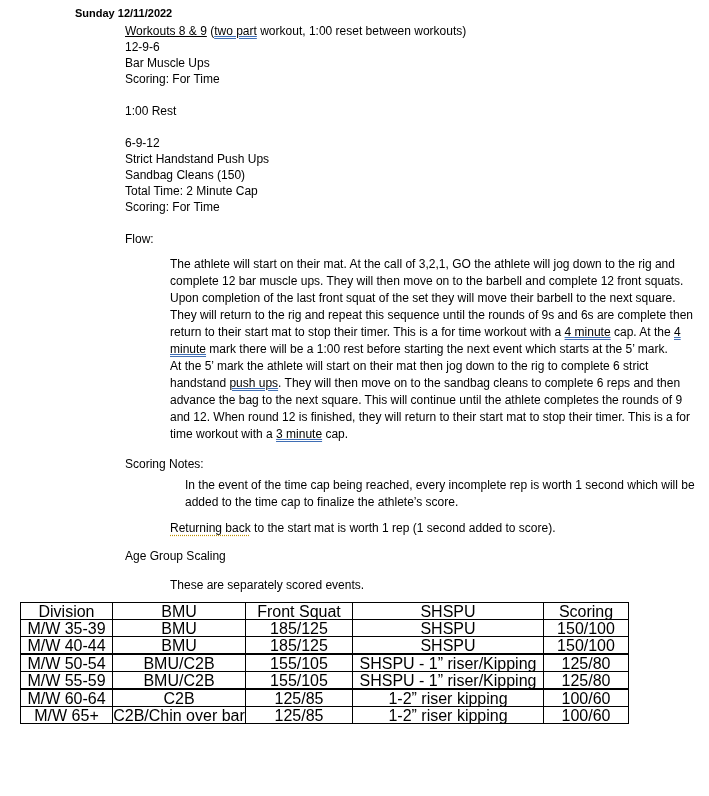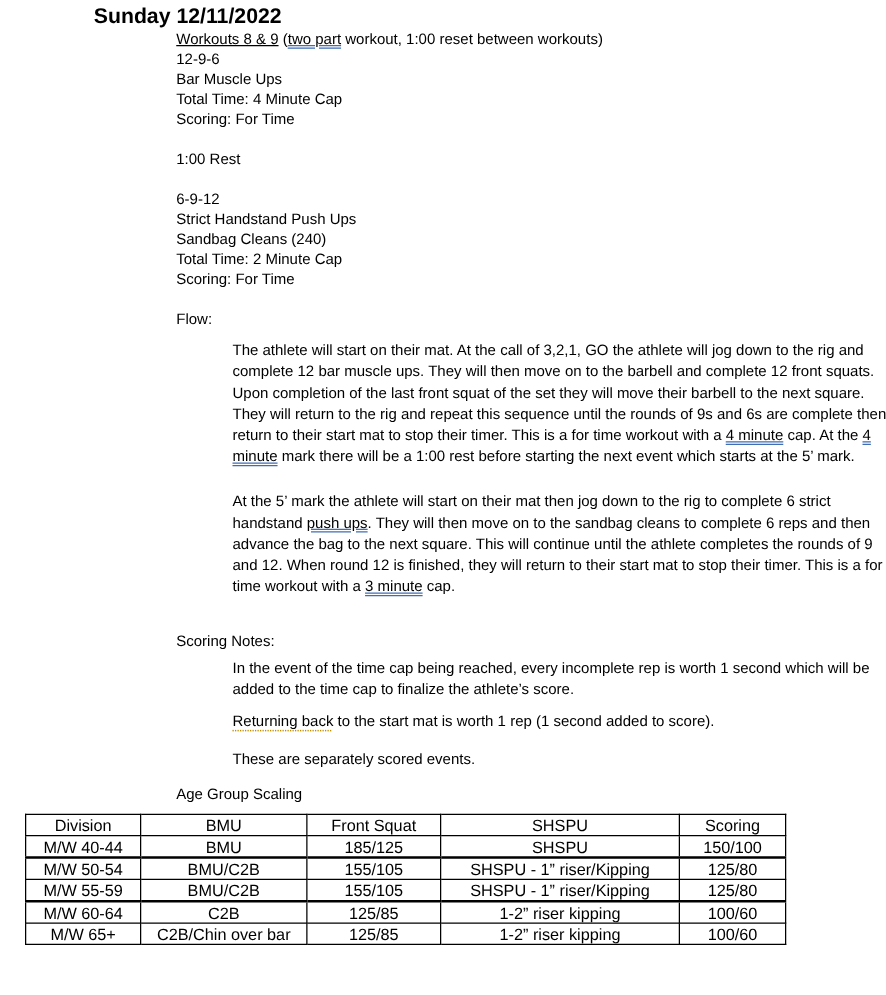--- a/index.html
+++ b/index.html
@@ -9,25 +9,25 @@
     color: #000000;
     font-family: "Liberation Sans", sans-serif;
     font-size: 12px;
     overflow: hidden;
   }
   .doc { position: relative; width: 709px; height: 796px; }
 
   .title {
     margin: 5px 0 0 75px;
     font-weight: 700;
-    font-size: 17px;
+    font-size: 11px;
     line-height: 16px;
   }
 
-  .row { display: flex; align-items: flex-start; gap: 16px; }
+  .row { display: flex; align-items: flex-start; }
   .l1 { margin-left: 100px; }
   .l2 { margin-left: 146px; }
 
   .marker1 { flex: 0 0 25px; padding-top: 5px; }
   .marker1 .dot { width: 5px; height: 5px; border-radius: 50%; background: #000; }
   .marker2 { flex: 0 0 24px; padding-top: 6px; }
   .marker2 .sq { width: 4px; height: 4px; background: #000; }
 
   .content { line-height: 16px; }
   .para { line-height: 17px; width: 524px; }
@@ -43,38 +43,38 @@
   }
   .u-gold {
     text-decoration-line: underline;
     text-decoration-style: dotted;
     text-decoration-color: #bf8f00;
     text-underline-offset: 3px;
   }
 
   .mt-flow { margin-top: 16px; }
   .mt-p1 { margin-top: 9px; }
-  .mt-p2 { margin-top: 19px; }
-  .mt-scoring { margin-top: 27px; }
+  .mt-p2 { margin-top: 0; }
+  .mt-scoring { margin-top: 13px; }
   .mt-note1 { margin-top: 5px; justify-content: space-between; }
   .mt-note2 { margin-top: 9px; }
   .mt-note3 { margin-top: 13px; }
   .mt-age { margin-top: 11px; }
 
   table.scaling {
     border-collapse: collapse;
     margin: 8px 0 0 20px;
     width: 608px;
     table-layout: fixed;
   }
   table.scaling td {
     border: 1px solid #000;
     text-align: center;
     vertical-align: middle;
-    font-size: 13px;
+    font-size: 16px;
     padding: 0;
     height: 16px;
     line-height: 15px;
     overflow: hidden;
     white-space: nowrap;
   }
   tr.group-start td { border-top-width: 2px; }
 </style>
 </head>
 <body>
@@ -84,28 +84,27 @@
   <div class="title">Sunday 12/11/2022</div>
 
   <div class="row l1" style="margin-top:2px;">
     <span class="marker1"><span class="dot"></span></span>
     <div class="content">
       <div class="line">
         <span class="u-black">Workouts 8 &amp; 9</span><span> (</span><span class="u-blue">two part</span><span> workout, 1:00 reset between workouts)</span>
       </div>
       <div class="line">12-9-6</div>
       <div class="line">Bar Muscle Ups</div>
-      <div class="line">Total Time: 4 Minute Cap</div>
       <div class="line">Scoring: For Time</div>
       <div class="spacer"></div>
       <div class="line">1:00 Rest</div>
       <div class="spacer"></div>
       <div class="line">6-9-12</div>
       <div class="line">Strict Handstand Push Ups</div>
-      <div class="line">Sandbag Cleans (240)</div>
+      <div class="line">Sandbag Cleans (150)</div>
       <div class="line">Total Time: 2 Minute Cap</div>
       <div class="line">Scoring: For Time</div>
     </div>
   </div>
 
   <div class="row l1 mt-flow">
     <span class="marker1"><span class="dot"></span></span>
     <div class="content">Flow:</div>
   </div>
 
@@ -133,47 +132,54 @@
     <div class="content para">In the event of the time cap being reached, every incomplete rep is worth 1 second which will be added to the time cap to finalize the athlete’s score.</div>
   </div>
 
   <div class="row l2 mt-note2">
     <span class="marker2"><span class="sq"></span></span>
     <div class="content para">
       <span class="u-gold">Returning back</span><span> to the start mat is worth 1 rep (1 second added to score).</span>
     </div>
   </div>
 
+  <div class="row l1 mt-age">
+    <span class="marker1"><span class="dot"></span></span>
+    <div class="content">Age Group Scaling</div>
+  </div>
+
   <div class="row l2 mt-note3">
     <span class="marker2"><span class="sq"></span></span>
     <div class="content para">These are separately scored events.</div>
-  </div>
-
-  <div class="row l1 mt-age">
-    <span class="marker1"><span class="dot"></span></span>
-    <div class="content">Age Group Scaling</div>
   </div>
 
   <table class="scaling">
     <colgroup>
       <col style="width:92px">
         <col style="width:133px">
         <col style="width:107px">
         <col style="width:191px">
         <col style="width:85px">
     </colgroup>
     <tbody>
       <tr>
         <td>Division</td>
         <td>BMU</td>
         <td>Front Squat</td>
         <td>SHSPU</td>
         <td>Scoring</td>
       </tr>
       <tr>
+        <td>M/W 35-39</td>
+        <td>BMU</td>
+        <td>185/125</td>
+        <td>SHSPU</td>
+        <td>150/100</td>
+      </tr>
+      <tr>
         <td>M/W 40-44</td>
         <td>BMU</td>
         <td>185/125</td>
         <td>SHSPU</td>
         <td>150/100</td>
       </tr>
       <tr class="group-start">
         <td>M/W 50-54</td>
         <td>BMU/C2B</td>
         <td>155/105</td>

